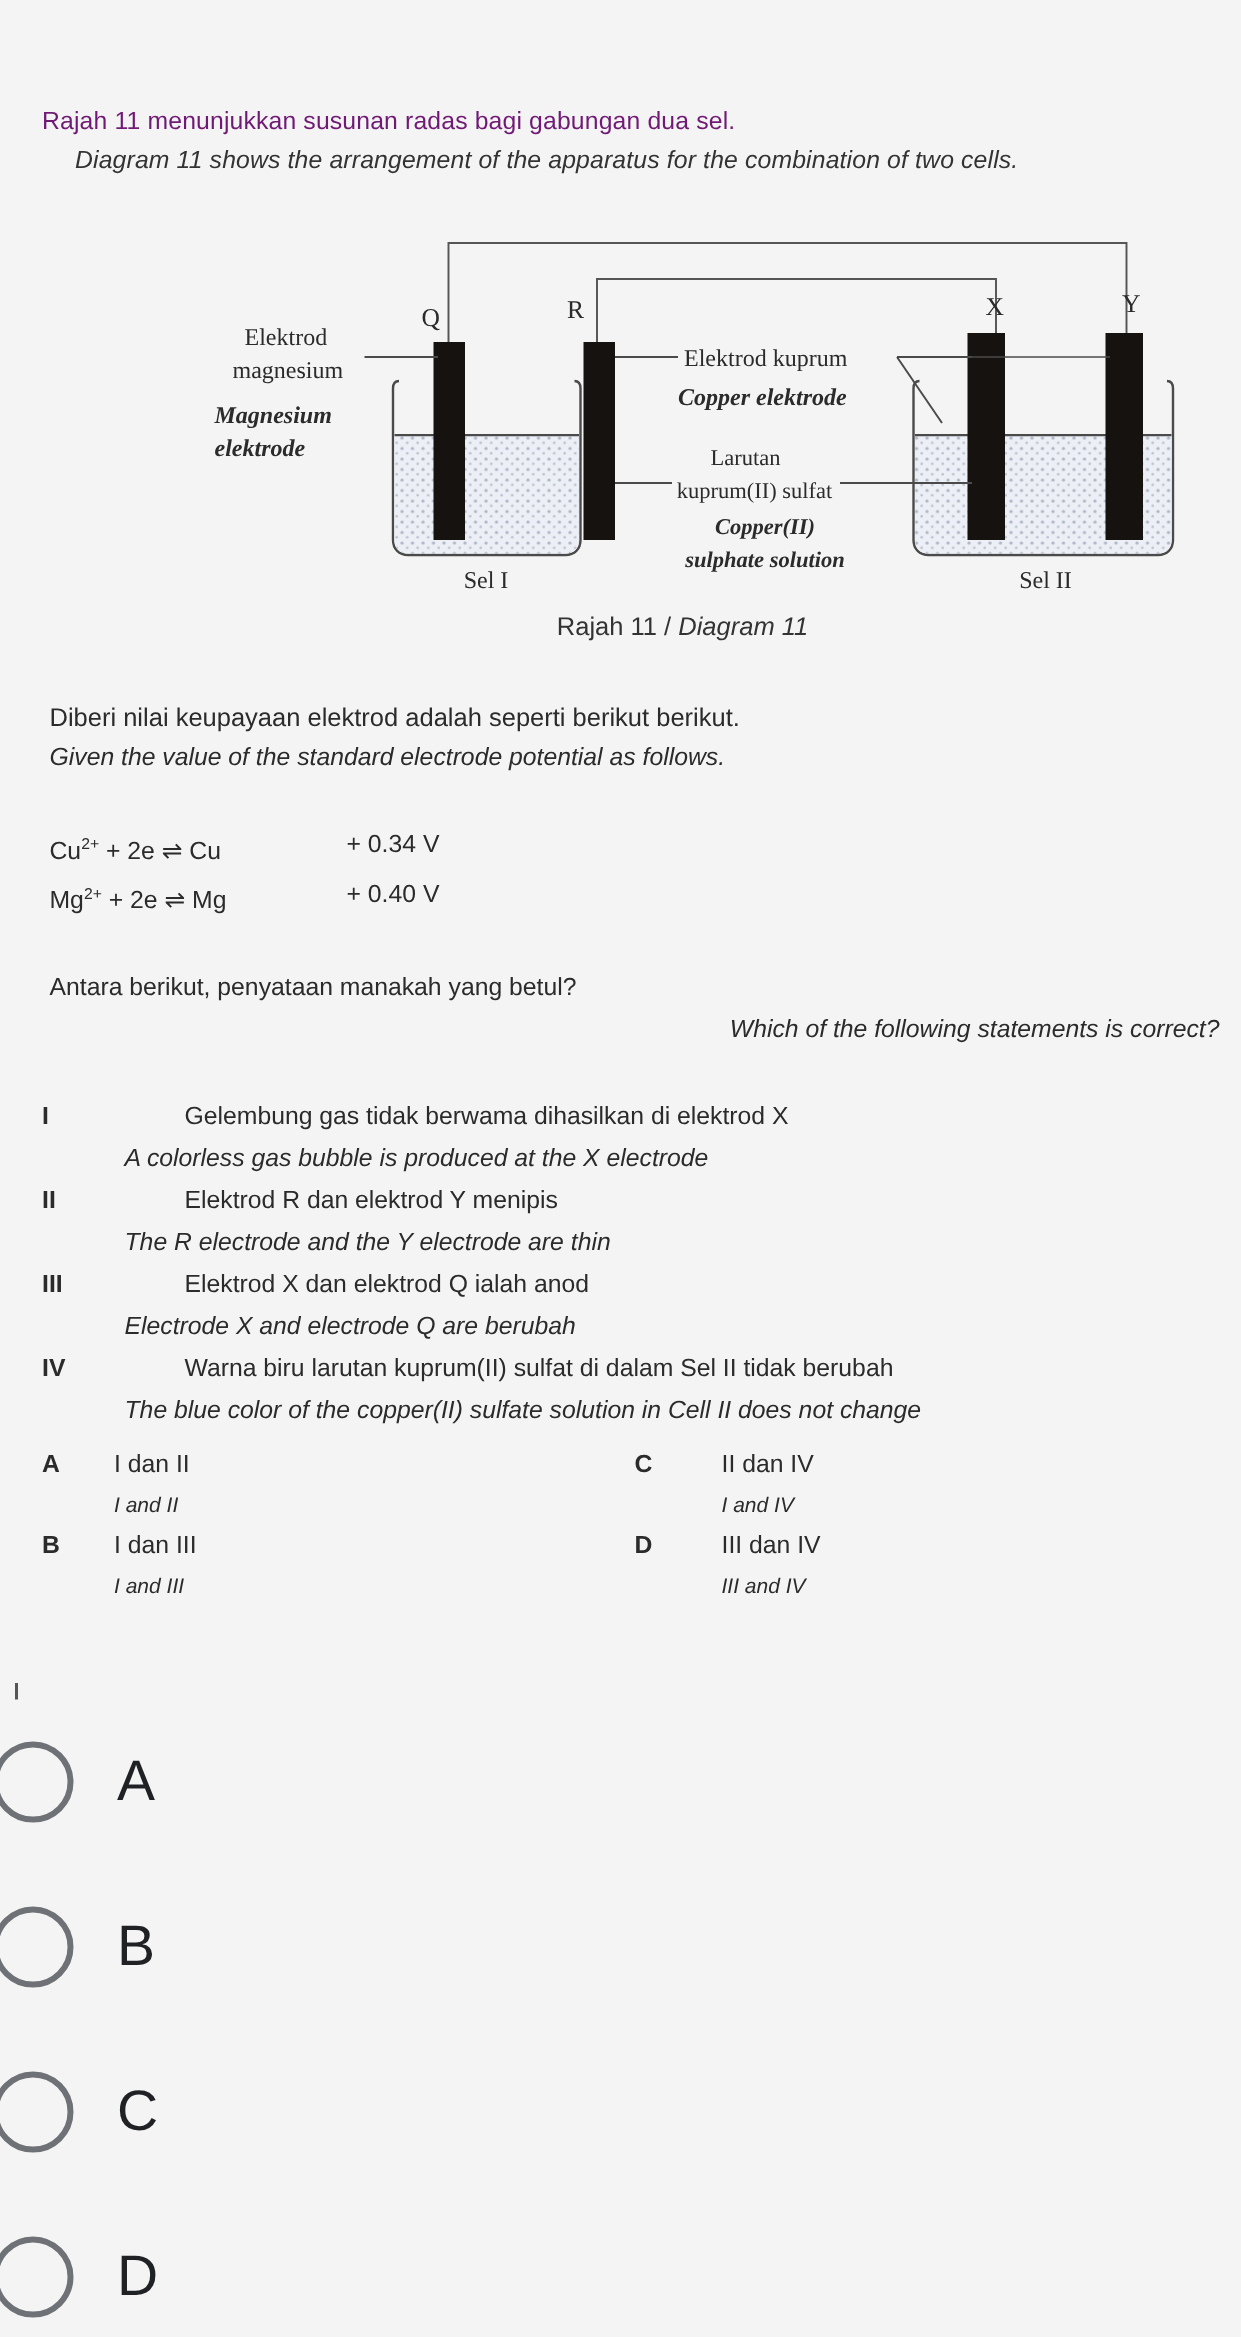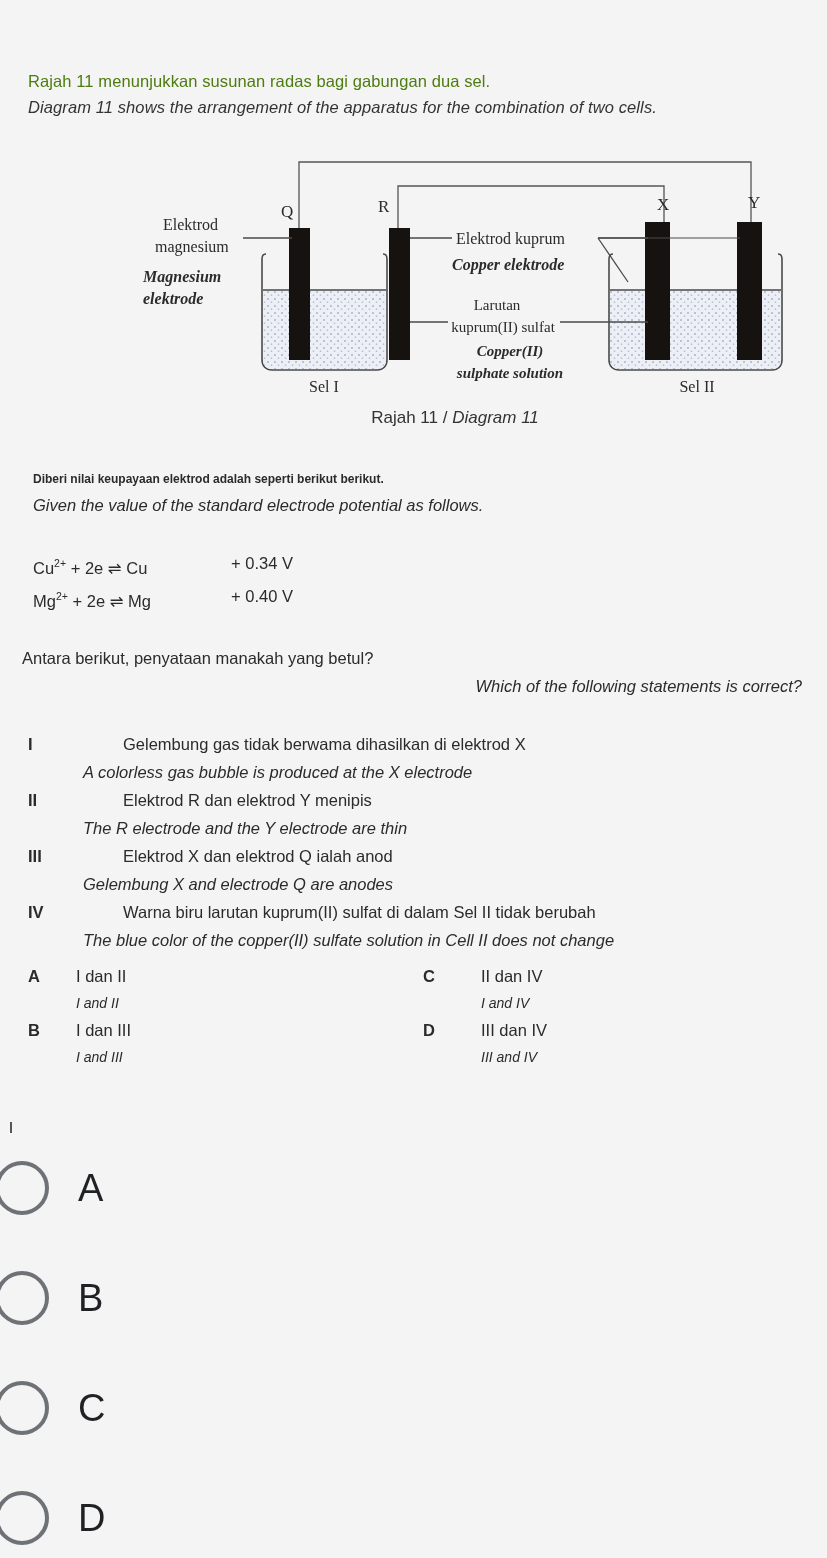--- a/index.html
+++ b/index.html
@@ -17,29 +17,30 @@
 
   
   .intro {
     position: absolute;
     left: 28px; top: 68px;
     width: 790px;
   }
   .intro .line-my {
     font-size: 16.5px;
     line-height: 26px;
-    color: #4d7c0f;
+    color: #701a75;
     letter-spacing: 0.1px;
   }
   .intro .line-en {
     font-size: 16.5px;
     line-height: 26px;
     font-style: italic;
     color: #333;
     letter-spacing: 0.1px;
+    margin-left: 22px;
   }
 
   
   .figure-wrap {
     position: absolute;
     left: 0; top: 150px;
     width: 827px; height: 250px;
   }
   .figure-wrap svg { display: block; }
 
@@ -53,41 +54,41 @@
     margin-left: 45px;
   }
   .fig-caption i { font-style: italic; }
 
   
   .given {
     position: absolute;
     left: 33px; top: 466px;
     width: 780px;
   }
-  .given .g-my { font-size: 12px; line-height: 26px; font-weight: bold; }
+  .given .g-my { font-size: 17px; line-height: 26px; }
   .given .g-en { font-size: 16.5px; line-height: 26px; font-style: italic; }
 
   .eqs {
     position: absolute;
     left: 33px; top: 549px;
   }
   .eq-row {
     display: flex;
     align-items: flex-start;
     line-height: 28px;
     font-size: 16.5px;
   }
   .eq-lhs { width: 198px; white-space: nowrap; }
   .eq-val { white-space: nowrap; }
   .eq-lhs sup { font-size: 10.5px; vertical-align: super; }
 
   
   .question {
     position: absolute;
-    left: 22px; top: 644px;
+    left: 33px; top: 644px;
     width: 780px;
   }
   .question .q-my { font-size: 16.5px; line-height: 28px; }
   .question .q-en { font-size: 16.5px; line-height: 28px; font-style: italic; text-align: right; }
 
   
   .statements {
     position: absolute;
     left: 28px; top: 730px;
     width: 790px;
@@ -279,21 +280,21 @@
     <div class="stmt-num">II</div>
     <div class="stmt-body">
       <div class="stmt-my">Elektrod R dan elektrod Y menipis</div>
       <div class="stmt-en">The R electrode and the Y electrode are thin</div>
     </div>
   </div>
   <div class="stmt">
     <div class="stmt-num">III</div>
     <div class="stmt-body">
       <div class="stmt-my">Elektrod X dan elektrod Q ialah anod</div>
-      <div class="stmt-en">Gelembung X and electrode Q are anodes</div>
+      <div class="stmt-en">Electrode X and electrode Q are berubah</div>
     </div>
   </div>
   <div class="stmt">
     <div class="stmt-num">IV</div>
     <div class="stmt-body">
       <div class="stmt-my">Warna biru larutan kuprum(II) sulfat di dalam Sel II tidak berubah</div>
       <div class="stmt-en">The blue color of the copper(II) sulfate solution in Cell II does not change</div>
     </div>
   </div>
 </div>

